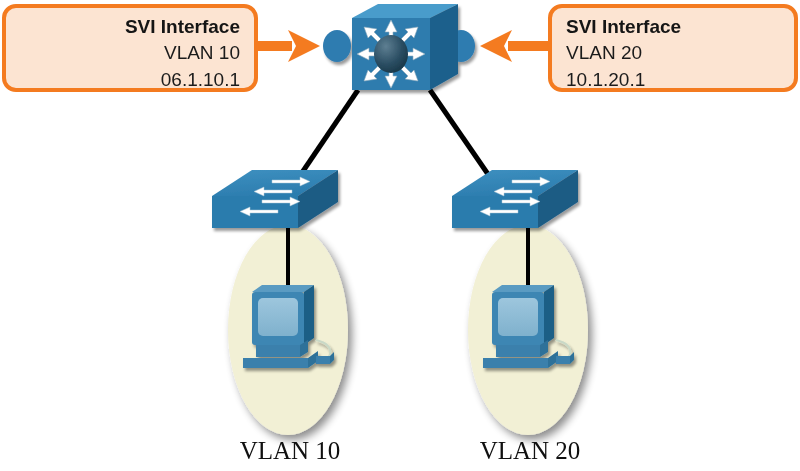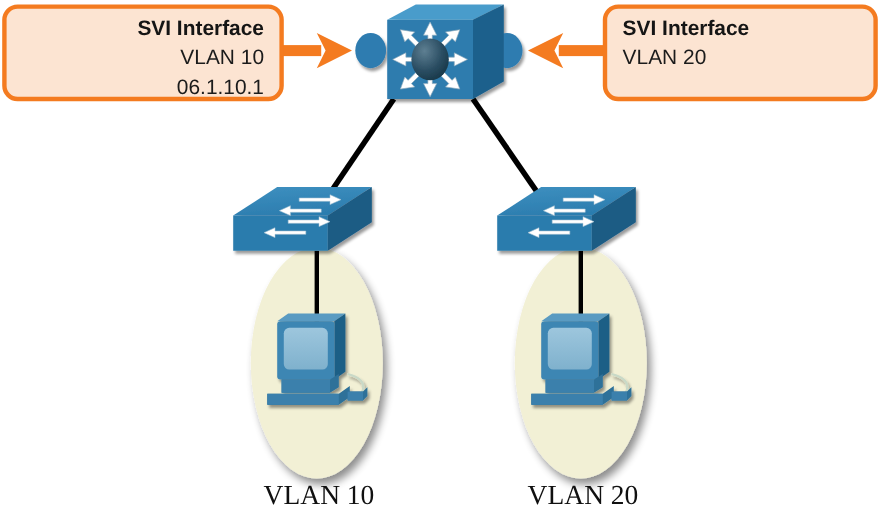--- a/index.html
+++ b/index.html
@@ -246,18 +246,19 @@
 
   <div class="callout callout-left">
     <div class="title">SVI Interface</div>
     <div class="line">VLAN 10</div>
     <div class="line">06.1.10.1</div>
   </div>
 
   <div class="callout callout-right">
     <div class="title">SVI Interface</div>
     <div class="line">VLAN 20</div>
+    <div class="line">10.1.20.1</div>
   </div>
 
   <div class="vlan-label vlan-label-left">VLAN 10</div>
   <div class="vlan-label vlan-label-right">VLAN 20</div>
 
 </div>
 
 </body></html>

